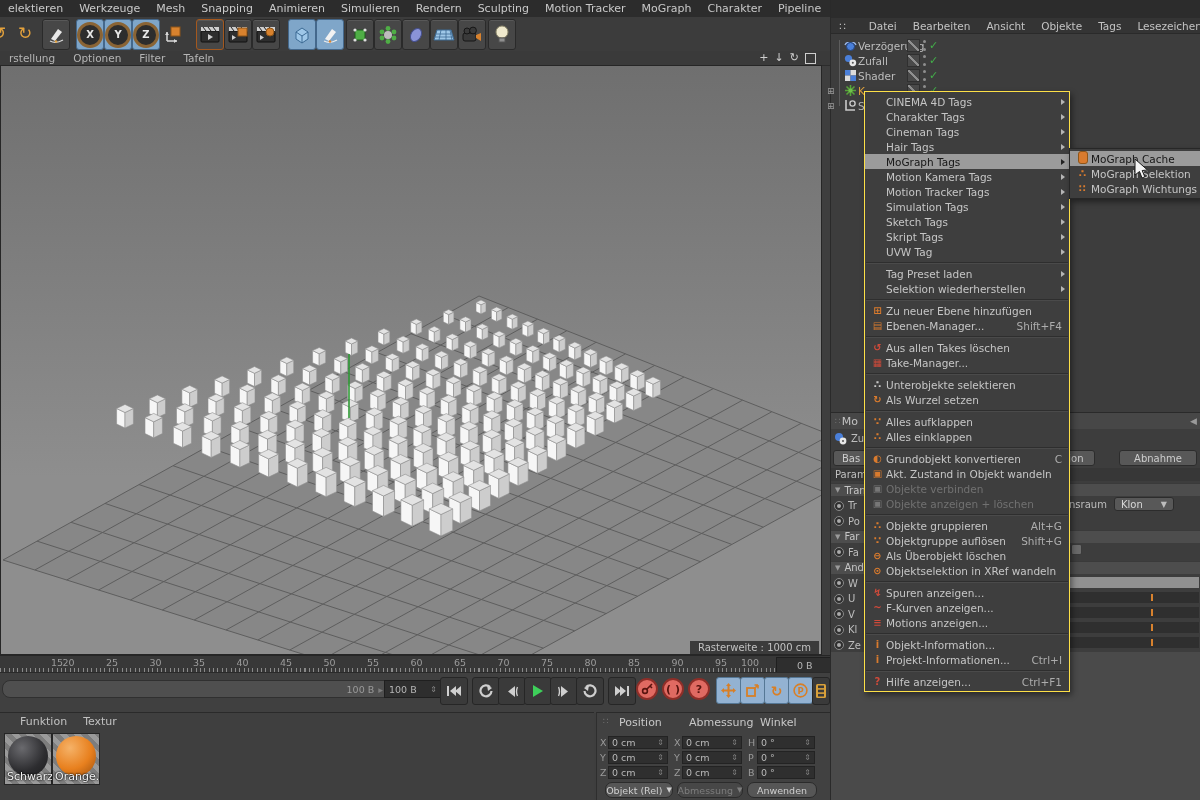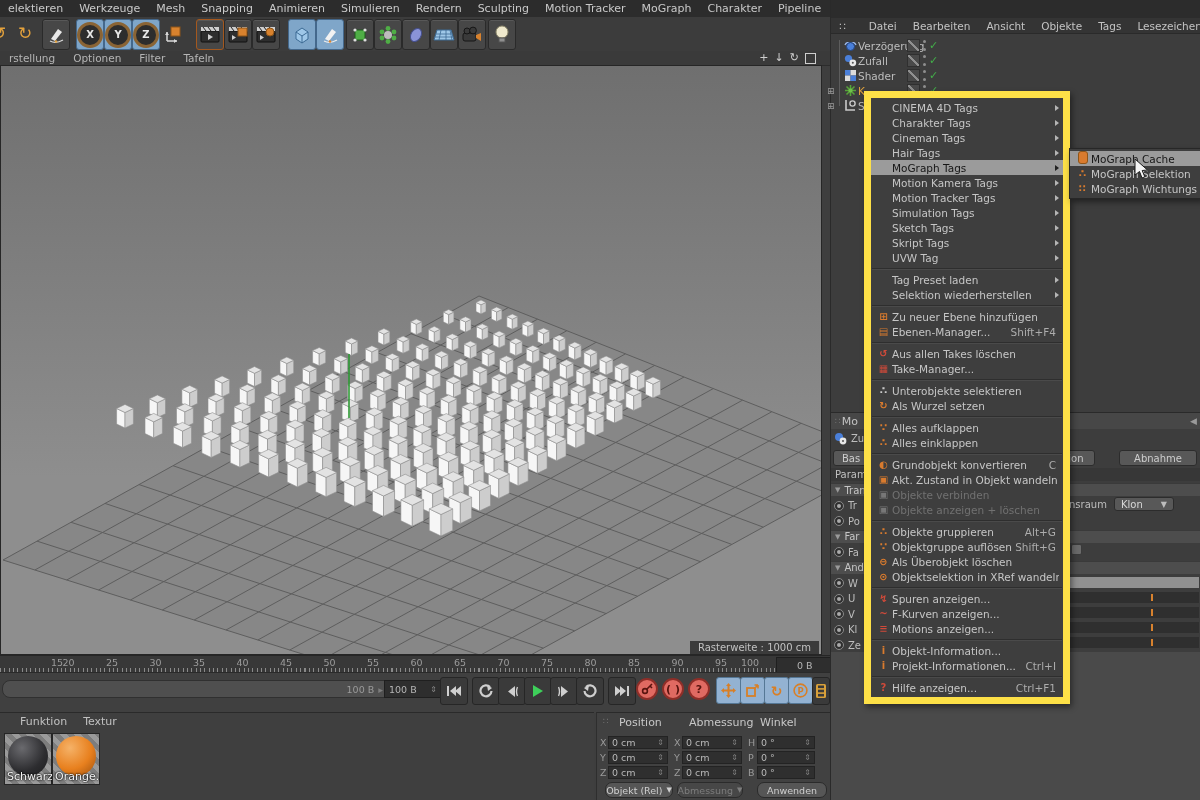--- a/index.html
+++ b/index.html
@@ -95,21 +95,21 @@
   .radio:after{content:"";position:absolute;left:2px;top:2px;width:4px;height:4px;border-radius:50%;background:#aaa;}
   .tabbtn{position:absolute;height:14px;background:#585858;border:1px solid #2c2c2c;border-radius:3px;
     color:#cdcdcd;font-size:10px;display:flex;align-items:center;justify-content:center;}
   .dropbtn{position:absolute;height:14px;background:#585858;border:1px solid #2c2c2c;border-radius:3px;
     color:#d8d8d8;font-size:10px;display:flex;align-items:center;padding:0 6px;box-sizing:border-box;}
   .dropbtn .dar{margin-left:auto;font-size:8px;color:#bdbdbd;padding-left:10px;}
   .valbar{position:absolute;height:11px;}
   .valbar .otick{position:absolute;left:84px;top:2px;width:2px;height:7px;background:#d8822e;}
   .checkbox{position:absolute;width:9px;height:9px;background:#6a6a6a;border:1px solid #3a3a3a;border-radius:2px;}
   
-  .ctxmenu{left:864px;top:91px;width:206px;background:#3e3e3e;border:7px solid #fde047;
+  .ctxmenu{left:864px;top:91px;width:206px;background:#3e3e3e;border:1px solid #fde047;
     box-shadow:2px 3px 6px rgba(0,0,0,.45);z-index:50;padding:2px 0;box-sizing:border-box;}
   .mrow{height:15px;display:flex;align-items:center;padding:0 4px;color:#c6c6c6;font-size:10.5px;white-space:nowrap;}
   .mrow .mico{width:17px;text-align:center;font-size:10px;flex:0 0 17px;}
   .mrow .mlabel{flex:1;overflow:hidden;}
   .mrow .msc{color:#adadad;padding-right:3px;}
   .mrow .tri{width:0;height:0;border-left:4px solid #b5b5b5;border-top:3.5px solid transparent;border-bottom:3.5px solid transparent;margin-left:4px;}
   .mrow.hl{background:#9b9b9b;color:#161616;}
   .mrow.hl .tri{border-left-color:#222;}
   .mrow.dis{color:#717171;}
   .msep{height:1px;background:#2e2e2e;border-bottom:1px solid #4a4a4a;margin:2.5px 1px;}
@@ -939,21 +939,21 @@
       </div>
 
     <div class="cbtn" style="left:8px;width:66px">
         <span>Objekt (Rel)</span>
         <span style="font-size:7px;padding-left:4px;">▼</span>
       </div>
     <div class="cbtn dis" style="left:80px;width:64px">
         <span>Abmessung</span>
         <span style="font-size:7px;padding-left:4px;">▼</span>
       </div>
-    <div class="cbtn" style="left:160px;width:68px">
+    <div class="cbtn" style="left:150px;width:68px">
         <span>Anwenden</span>
       </div>
   </div>
 
   <div class="abs rpanel">
     <div class="rp-top"></div>
     <div class="rp-menu">
       <span class="grip">∷</span>
       <span style="display:flex">
           <span>Datei</span>

